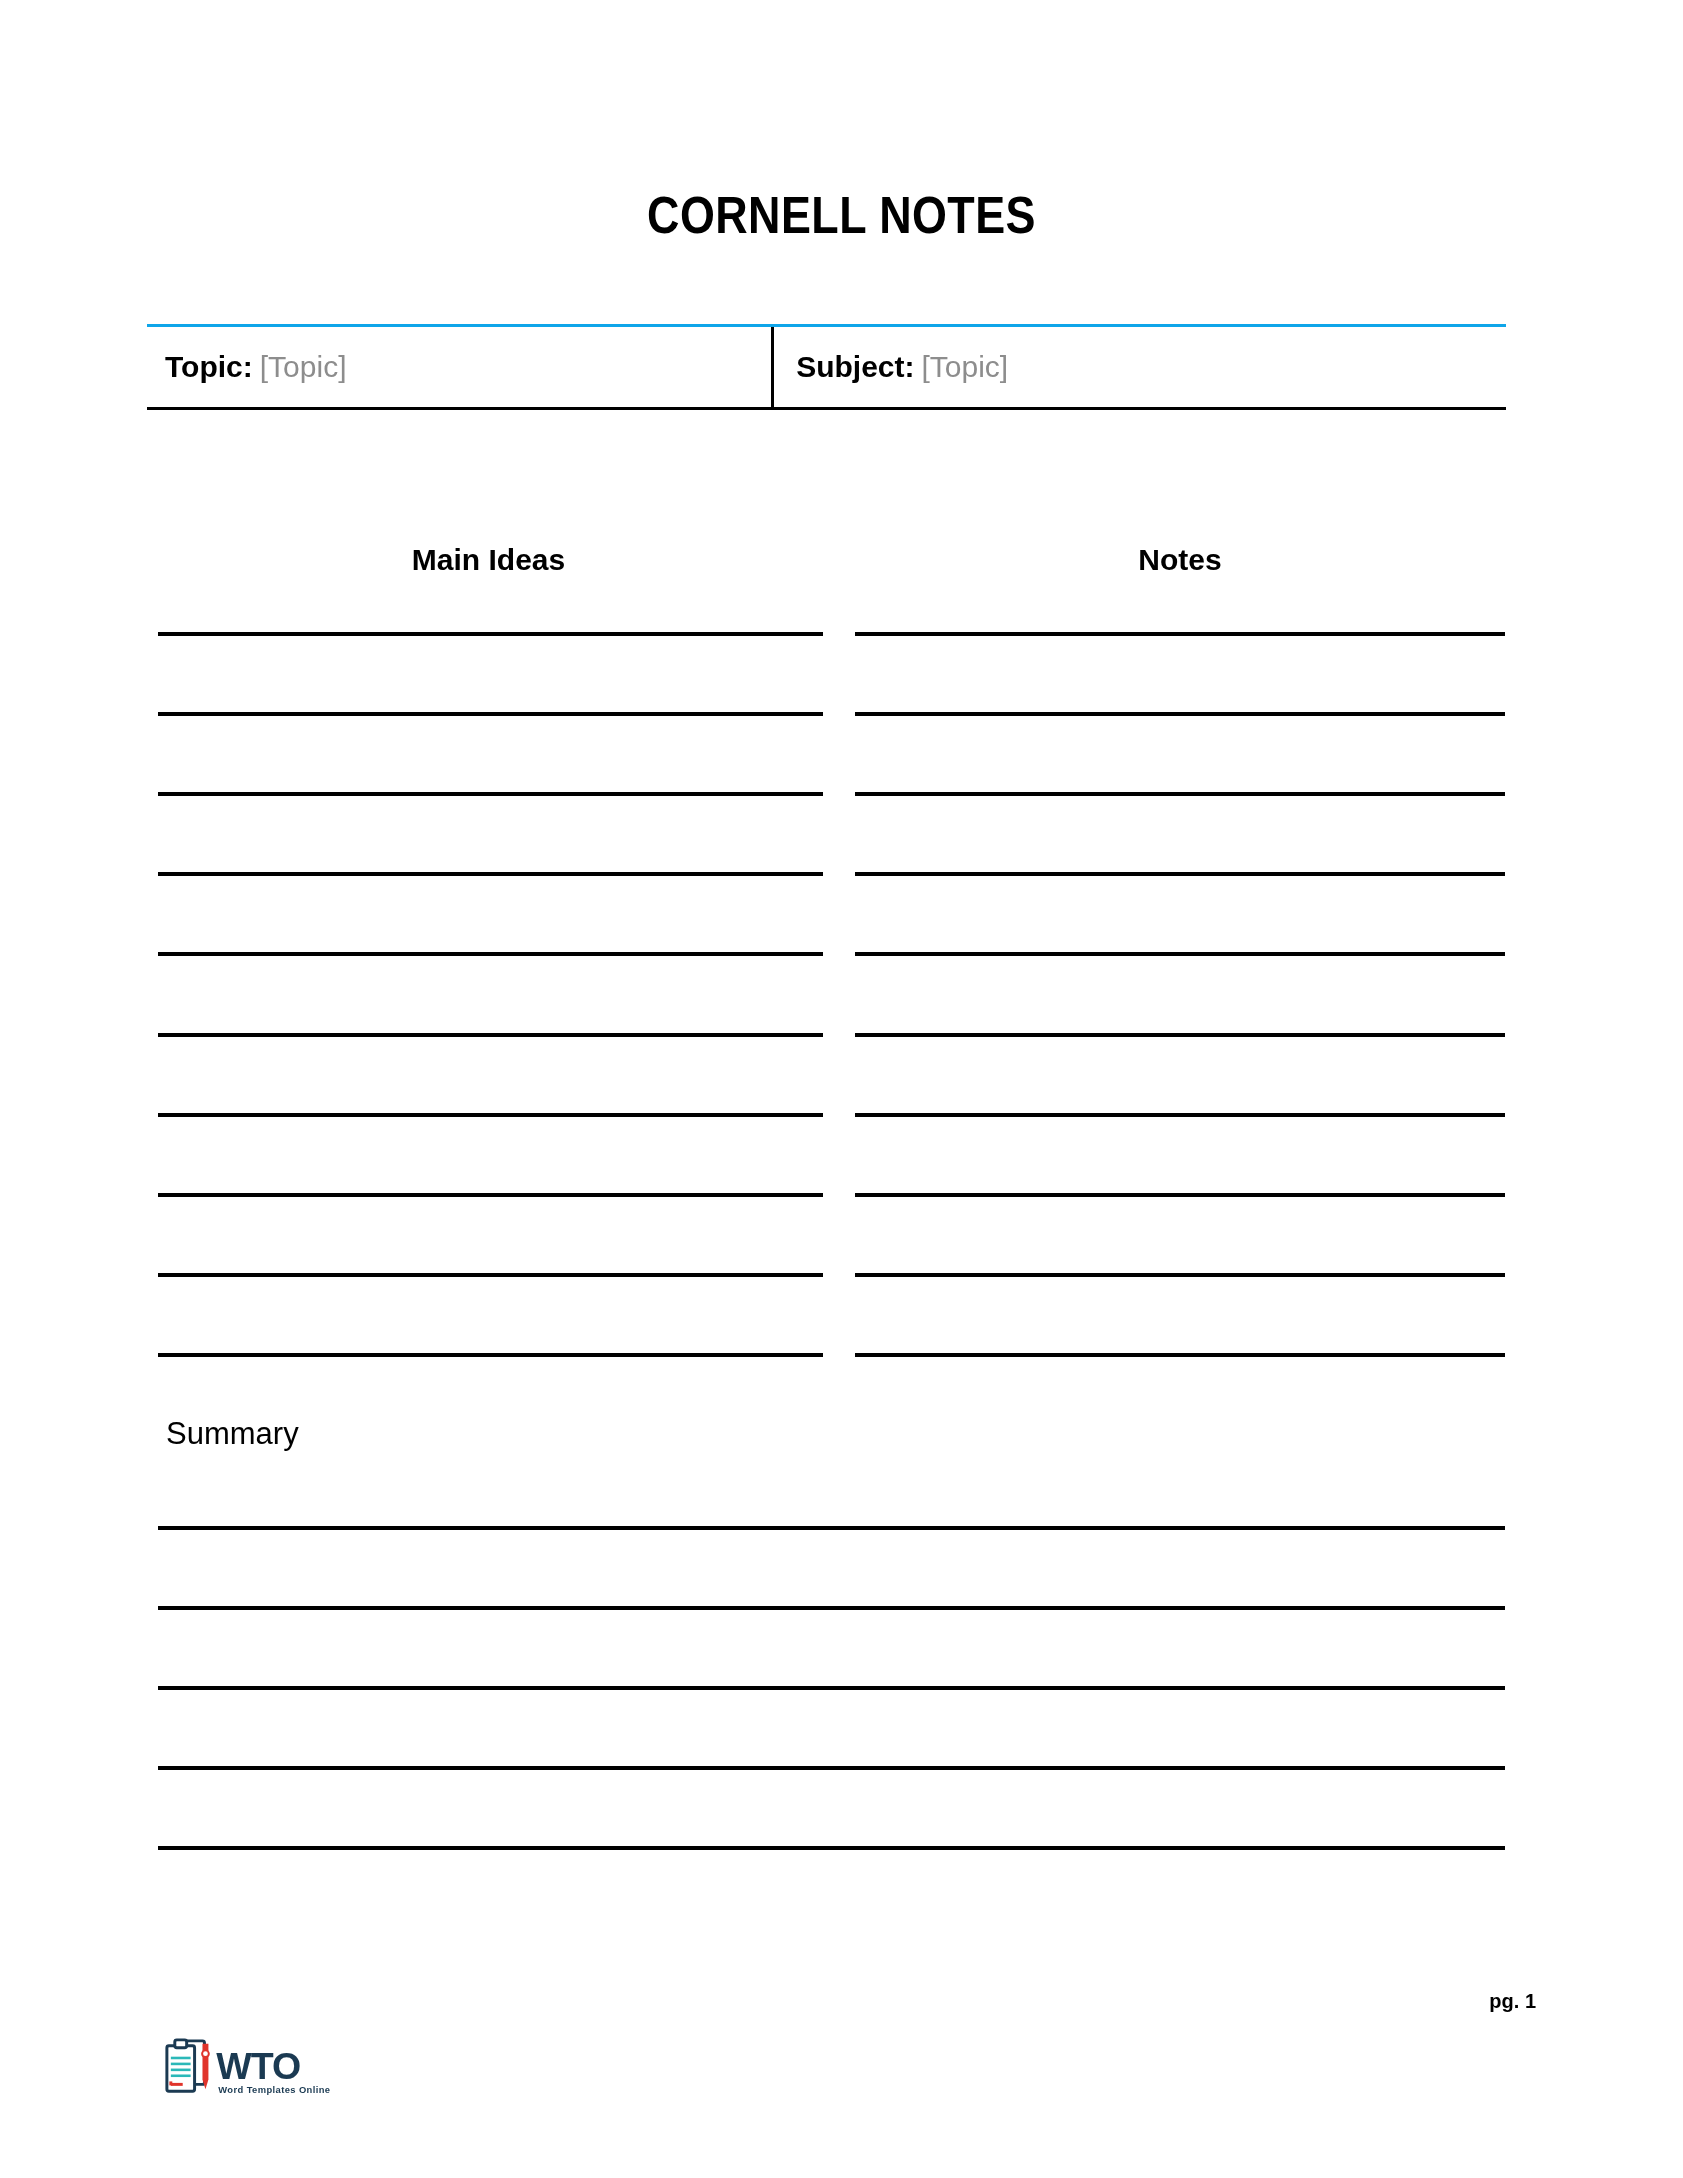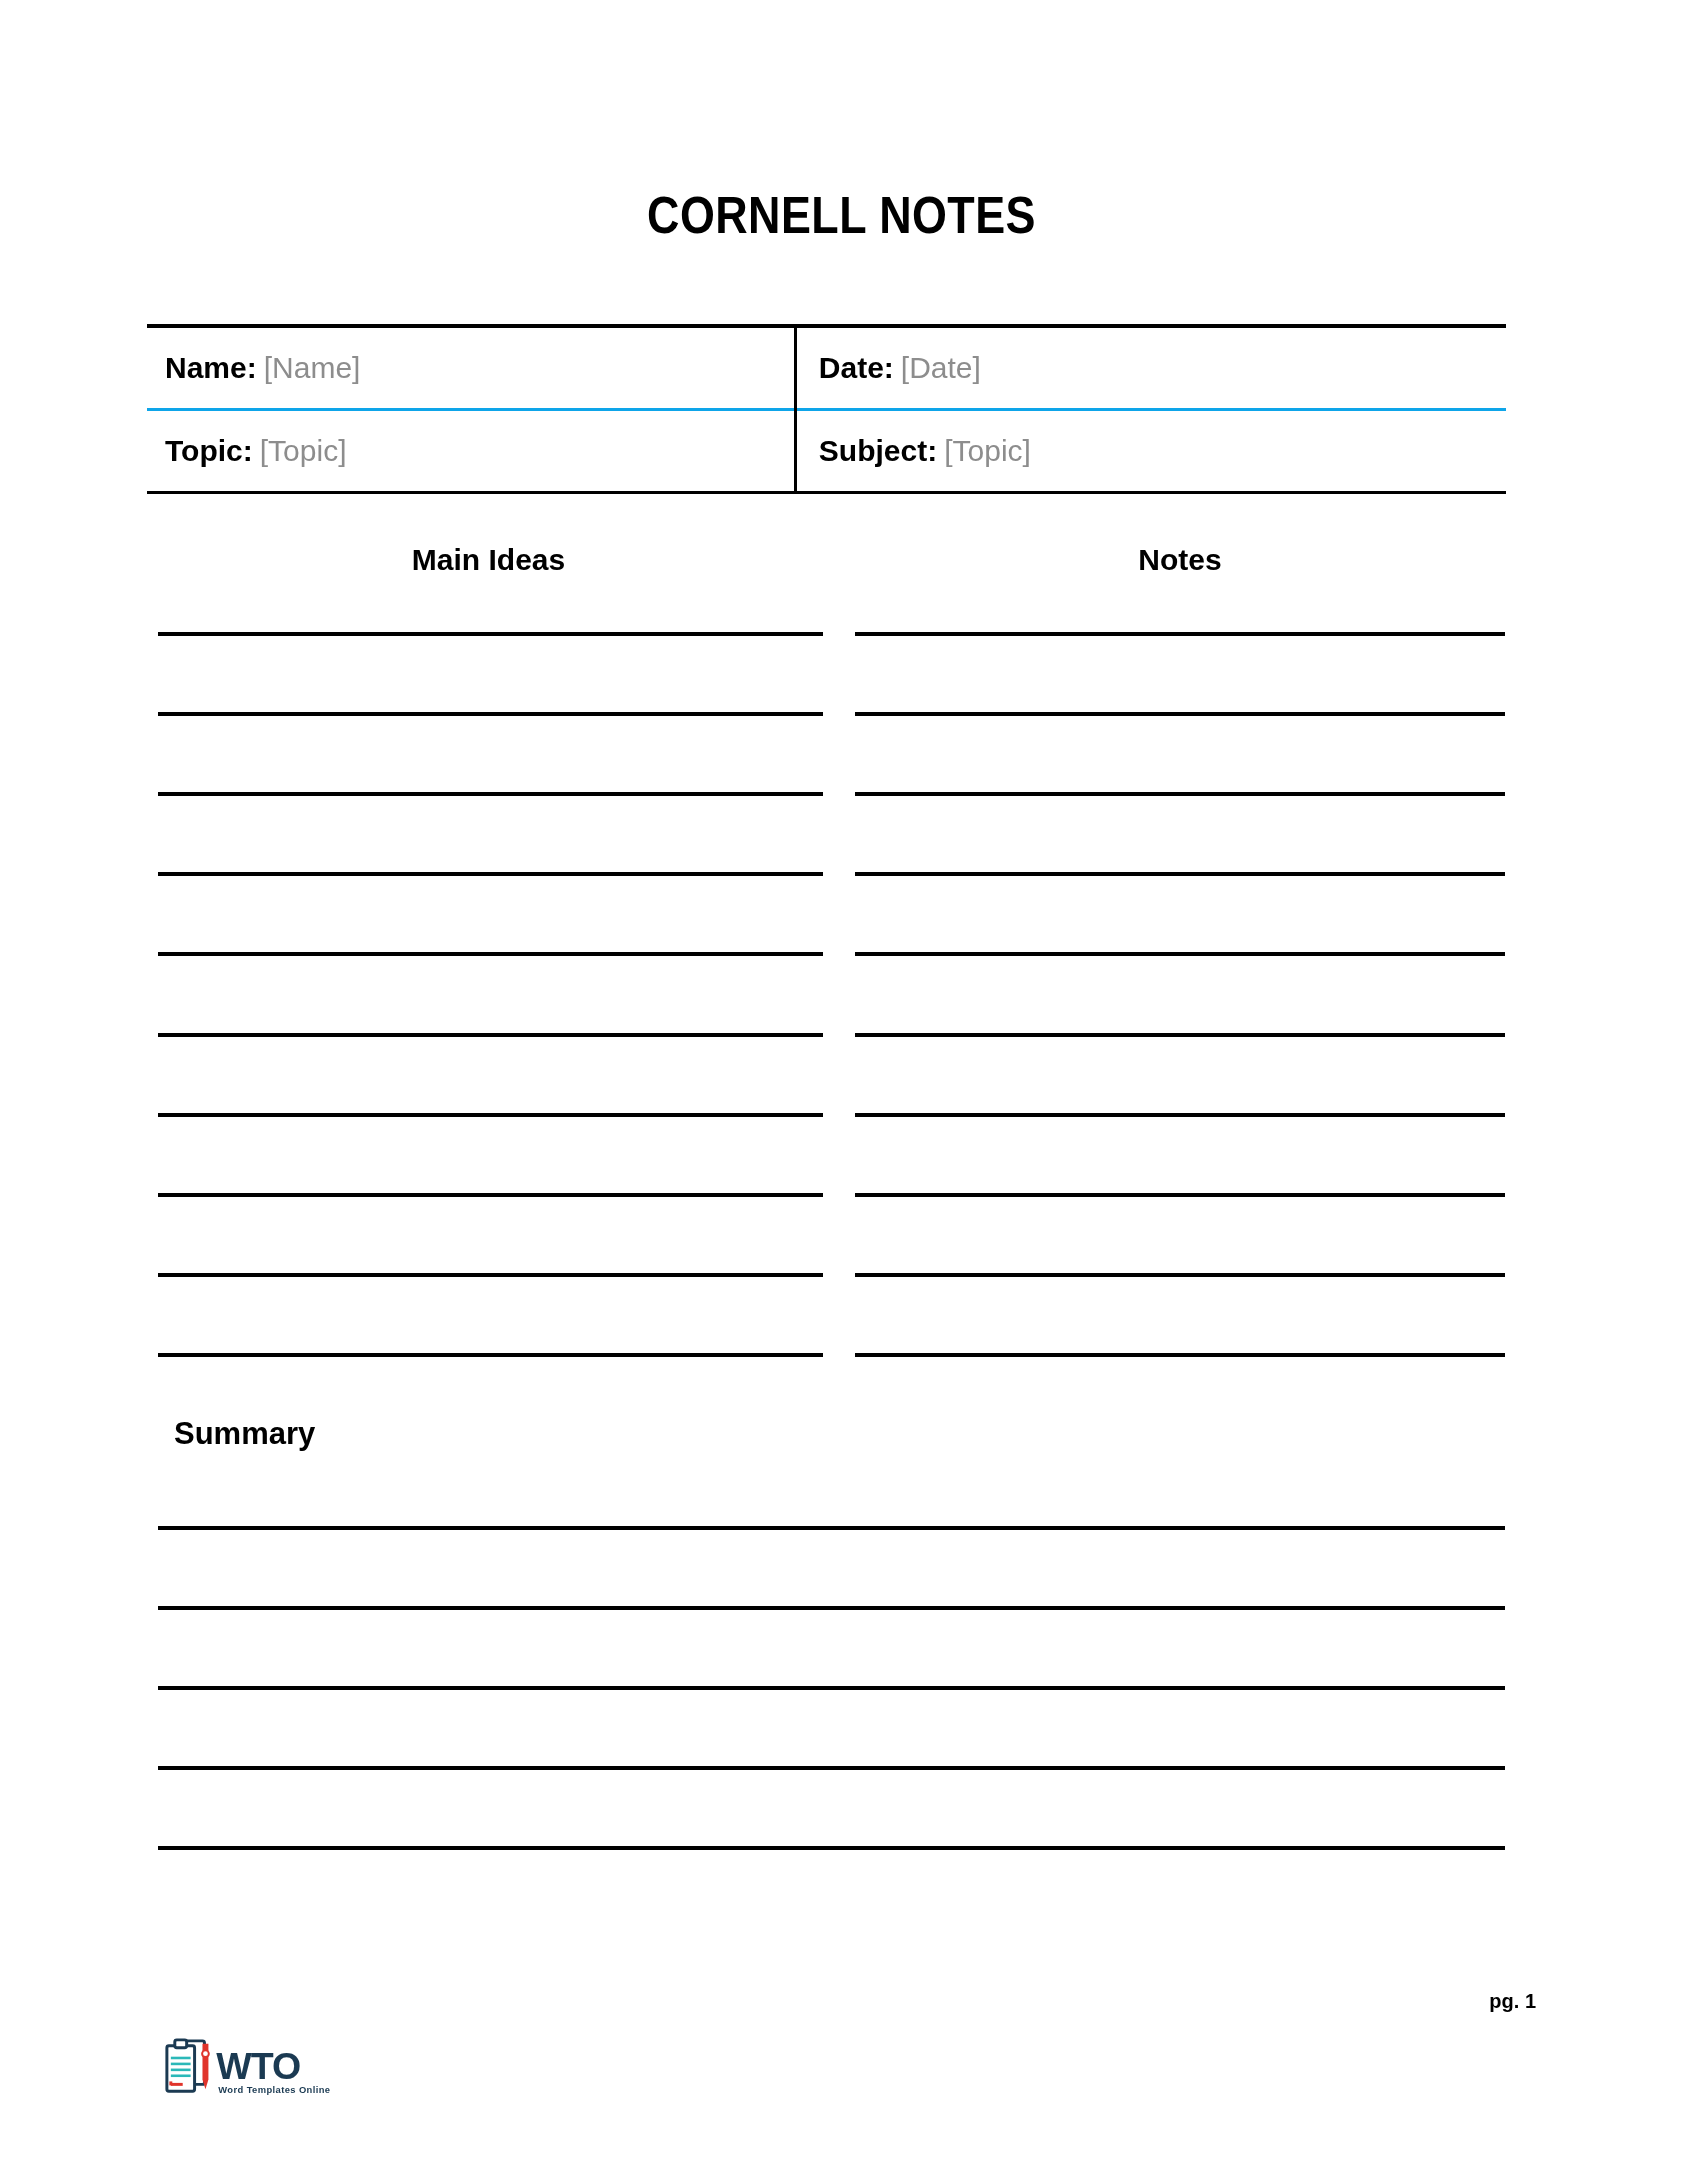--- a/index.html
+++ b/index.html
@@ -96,22 +96,21 @@
   .rule.main  { left: 158px; width: 665px; }
   .rule.notes { left: 855px; width: 650px; }
   .rule.summary { left: 158px; width: 1347px; }
 
   
   .summary-label {
     position: absolute;
     left: 166px;
     top: 1416px;
     font-size: 31px;
-    font-weight: bold;
-    margin-left: 8px;
+    font-weight: normal;
   }
 
   
   .page-number {
     position: absolute;
     right: 147px;
     top: 1990px;
     font-size: 20px;
     font-weight: bold;
   }
@@ -128,28 +127,20 @@
 </style>
 </head>
 <body>
 
 <div class="page">
 
   <div class="doc-title">CORNELL NOTES</div>
 
   <table class="meta-table">
     <tbody>
-      <tr class="row1">
-        <td class="left-cell">
-          <span class="meta-label">Name:</span><span class="meta-value">[Name]</span>
-        </td>
-        <td class="right-cell">
-          <span class="meta-label">Date:</span><span class="meta-value">[Date]</span>
-        </td>
-      </tr>
       <tr class="row2">
         <td class="left-cell">
           <span class="meta-label">Topic:</span><span class="meta-value">[Topic]</span>
         </td>
         <td class="right-cell">
           <span class="meta-label">Subject:</span><span class="meta-value">[Topic]</span>
         </td>
       </tr>
     </tbody>
   </table>

